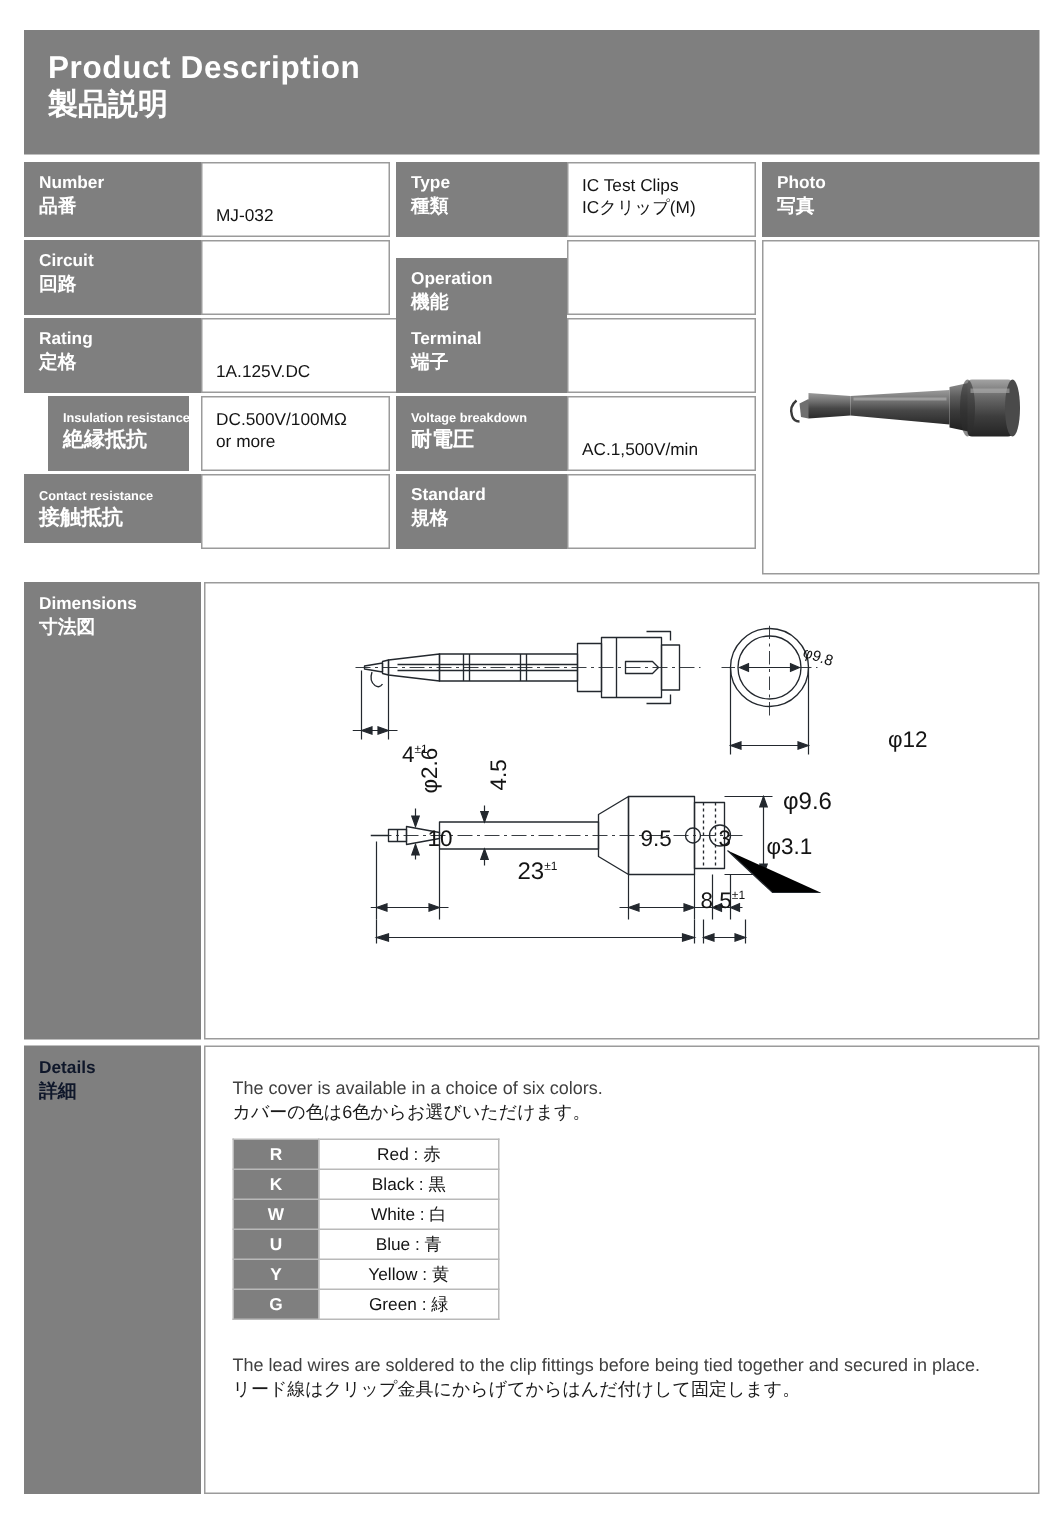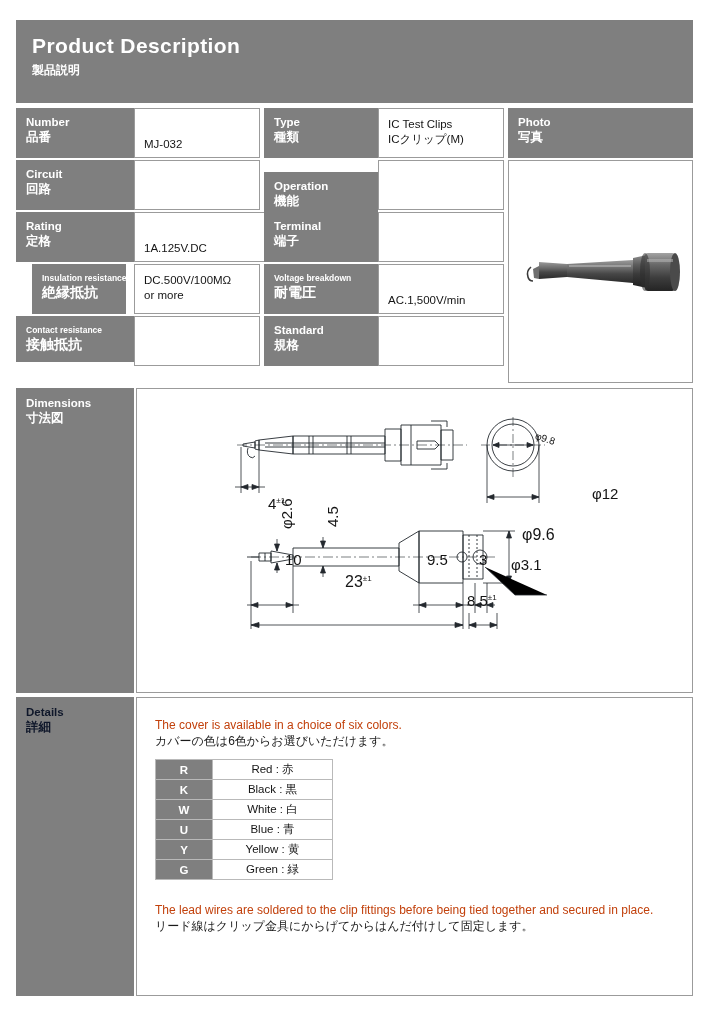--- a/index.html
+++ b/index.html
@@ -33,21 +33,21 @@
     padding: 13px 0 0 16px;
     color: #ffffff;
   }
   .banner .t-en {
     font-size: 21px;
     font-weight: bold;
     letter-spacing: 0.4px;
     line-height: 25px;
   }
   .banner .t-jp {
-    font-size: 12px;
+    font-size: 20px;
     font-weight: bold;
     line-height: 22px;
     margin-top: 1px;
   }
 
   
   .spec {
     position: absolute;
     left: 0; top: 88px;
     width: 677px;
@@ -128,21 +128,21 @@
   }
   .det-body {
     position: absolute;
     left: 120px; top: 0;
     width: 557px; height: 299px;
     background: #fff;
     border: 1px solid #9b9b9b;
     box-sizing: border-box;
     padding: 19px 0 0 18px;
   }
-  .para-en { font-size: 12px; line-height: 16px; color:#c2410c; }
+  .para-en { font-size: 12px; line-height: 16px; color:#404040; }
   .para-jp { font-size: 12px; line-height: 17px; color:#1a1a1a; }
 
   .color-table {
     margin-top: 9px;
     border-collapse: collapse;
     width: 178px;
   }
   .color-table td {
     border: 1px solid #b9b9b9;
     height: 19px;

